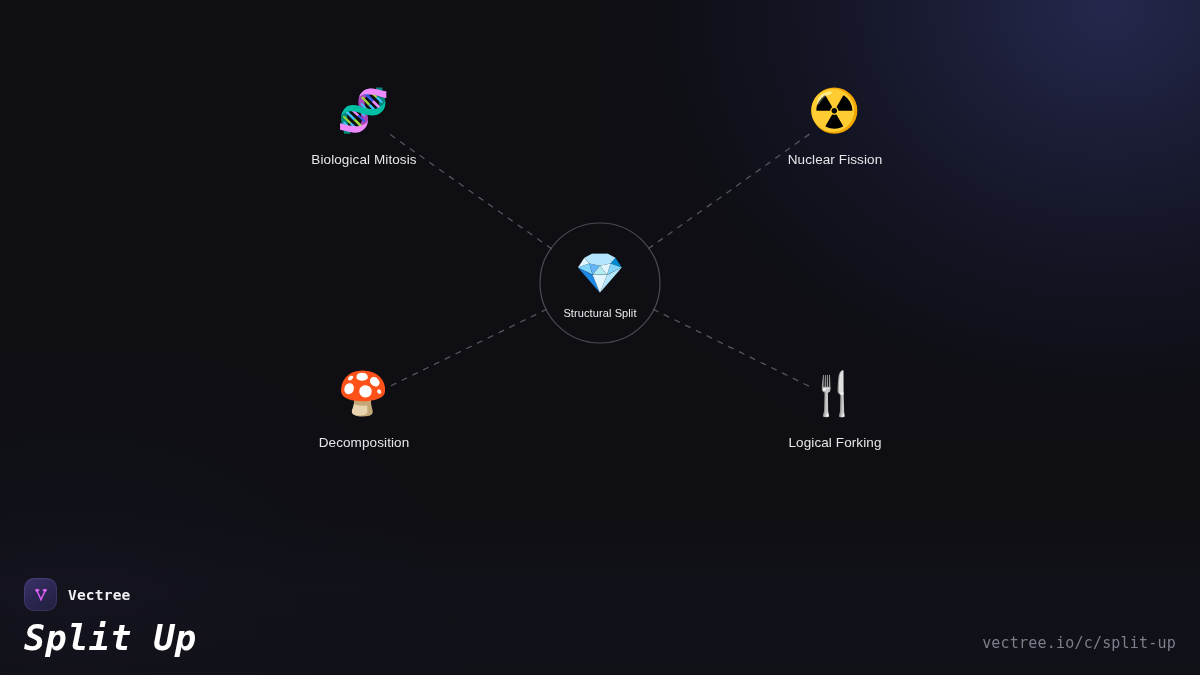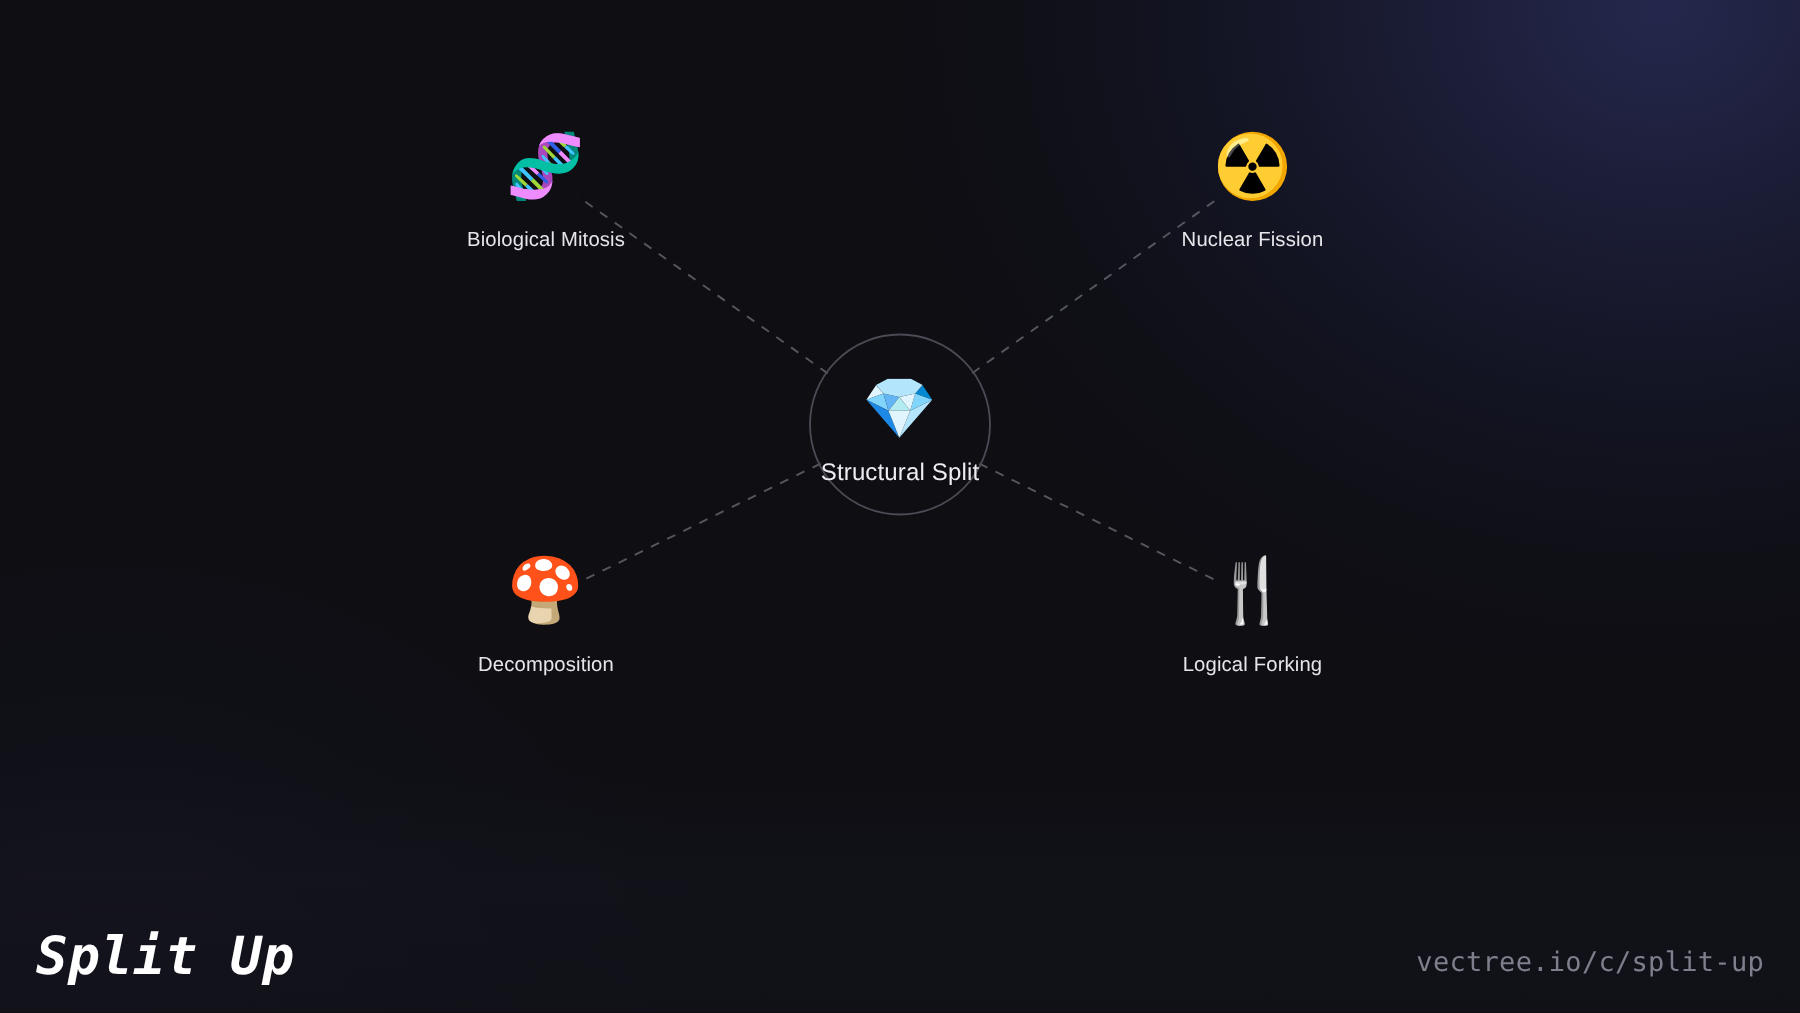--- a/index.html
+++ b/index.html
@@ -88,21 +88,21 @@
   }
   .leaf .node-label { margin-top: 10px; }
 
   .hub {
     position: absolute;
     width: 200px;
     margin-left: -100px;
     text-align: center;
   }
   .hub .node-icon { font-size: 40px; height: 46px; }
-  .hub .node-label { margin-top: 8px; font-size: 16px; color: #ededf1; }
+  .hub .node-label { margin-top: 8px; font-size: 11px; color: #ededf1; }
 
   
   .footer {
     position: absolute;
     left: 24px;
     bottom: 18px;
     right: 24px;
   }
   .brand-row {
     display: flex;
@@ -136,21 +136,21 @@
     color: #ffffff;
     letter-spacing: 0.5px;
     margin: 0;
     font-style: italic;
   }
   .site-url {
     position: absolute;
     right: 0;
     bottom: 5px;
     font-family: "DejaVu Sans Mono", monospace;
-    font-size: 18px;
+    font-size: 15px;
     color: #7e7e8c;
     letter-spacing: 0.2px;
     margin-top: 19px;
   }
 </style>
 </head>
 <body>
 
 <div id="stage">
 
@@ -187,17 +187,33 @@
     <span class="node-icon">🍄</span>
     <span class="node-label">Decomposition</span>
   </div>
 
   <div class="node leaf" id="leaf-3" style="left: 835px; top: 373px;">
     <span class="node-icon">🍴</span>
     <span class="node-label">Logical Forking</span>
   </div>
 
   <div class="footer">
+    <div class="brand-row">
+      <span class="brand-logo">
+        <svg width="20" height="20" viewBox="0 0 20 20" aria-hidden="true">
+          <g stroke="#d45cf0" stroke-width="1.5" fill="none" stroke-linecap="round">
+            <path d="M6.2 6.4 L10 14.6 L13.8 6.4"></path>
+            <path d="M4.7 5.1 L6.2 6.4"></path>
+            <path d="M7.7 5.1 L6.2 6.4"></path>
+            <path d="M12.3 5.1 L13.8 6.4"></path>
+            <path d="M15.3 5.1 L13.8 6.4"></path>
+          </g>
+          <circle cx="6.2" cy="5.0" r="1.15" fill="#e36ef5"></circle>
+          <circle cx="13.8" cy="5.0" r="1.15" fill="#e36ef5"></circle>
+        </svg>
+      </span>
+      <span class="brand-name">Vectree</span>
+    </div>
     <h1 class="page-title">Split Up</h1>
     <span class="site-url">vectree.io/c/split-up</span>
   </div>
 
 </div>
 
 </body></html>

